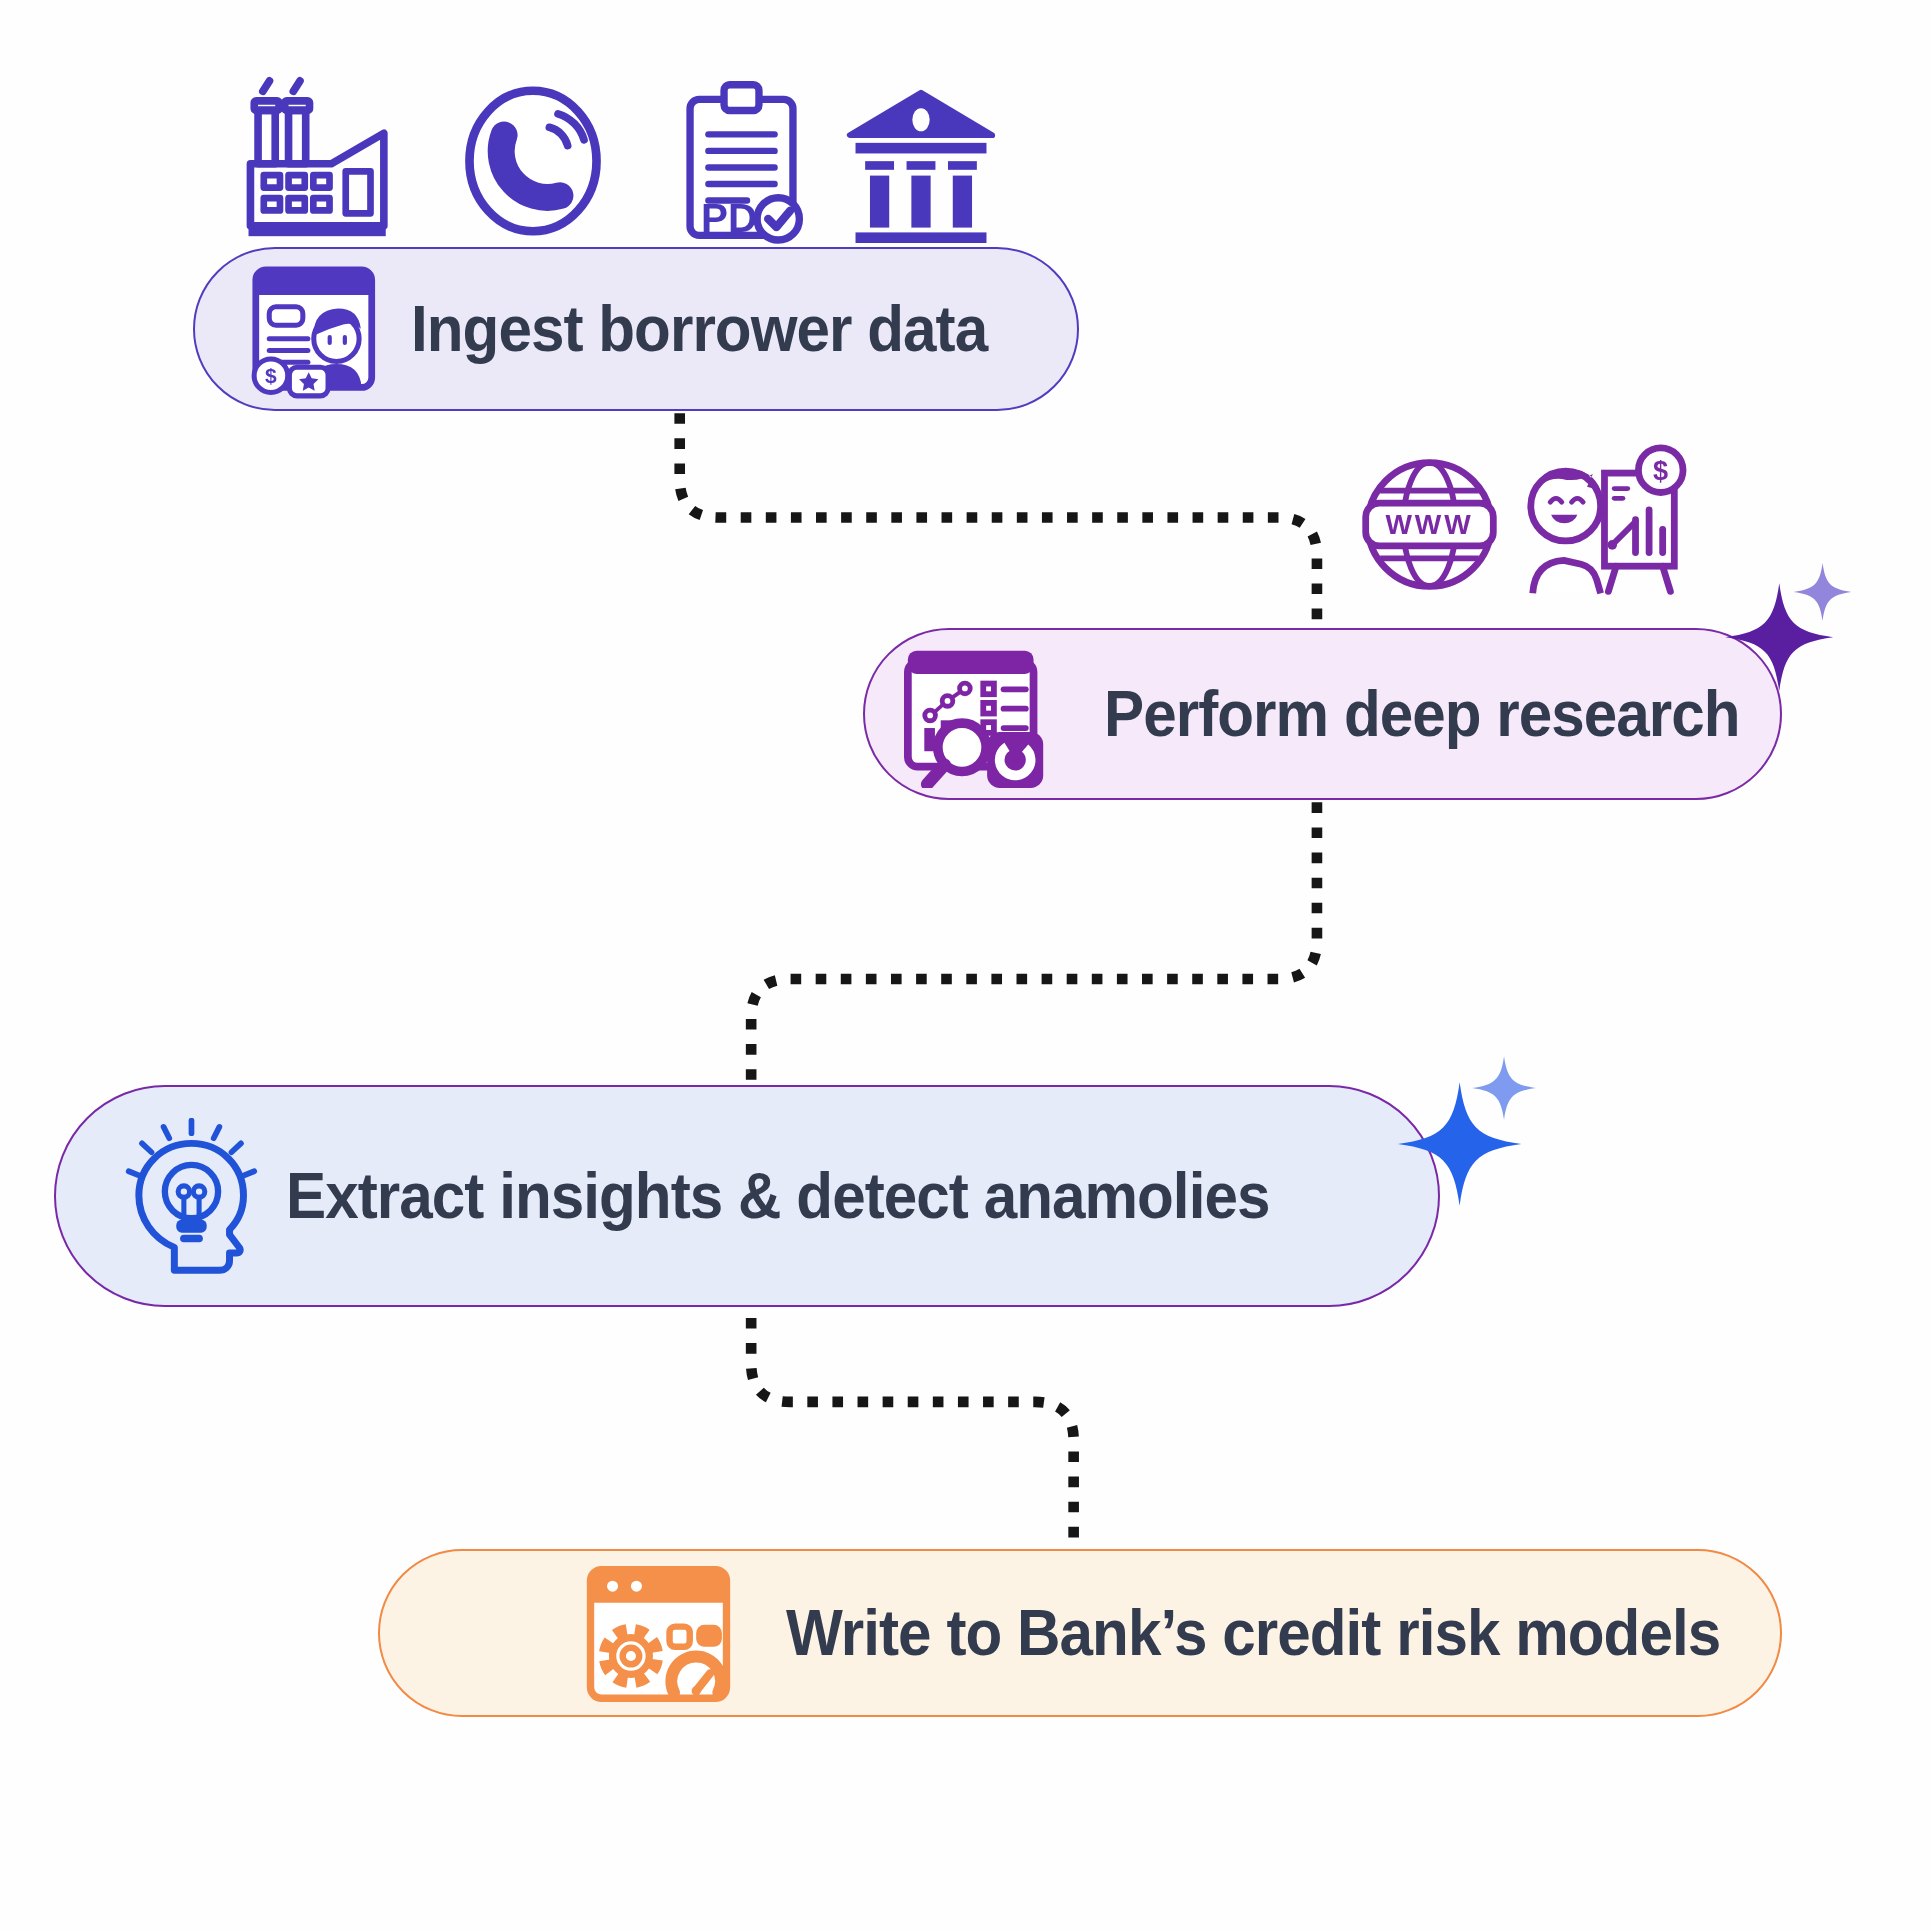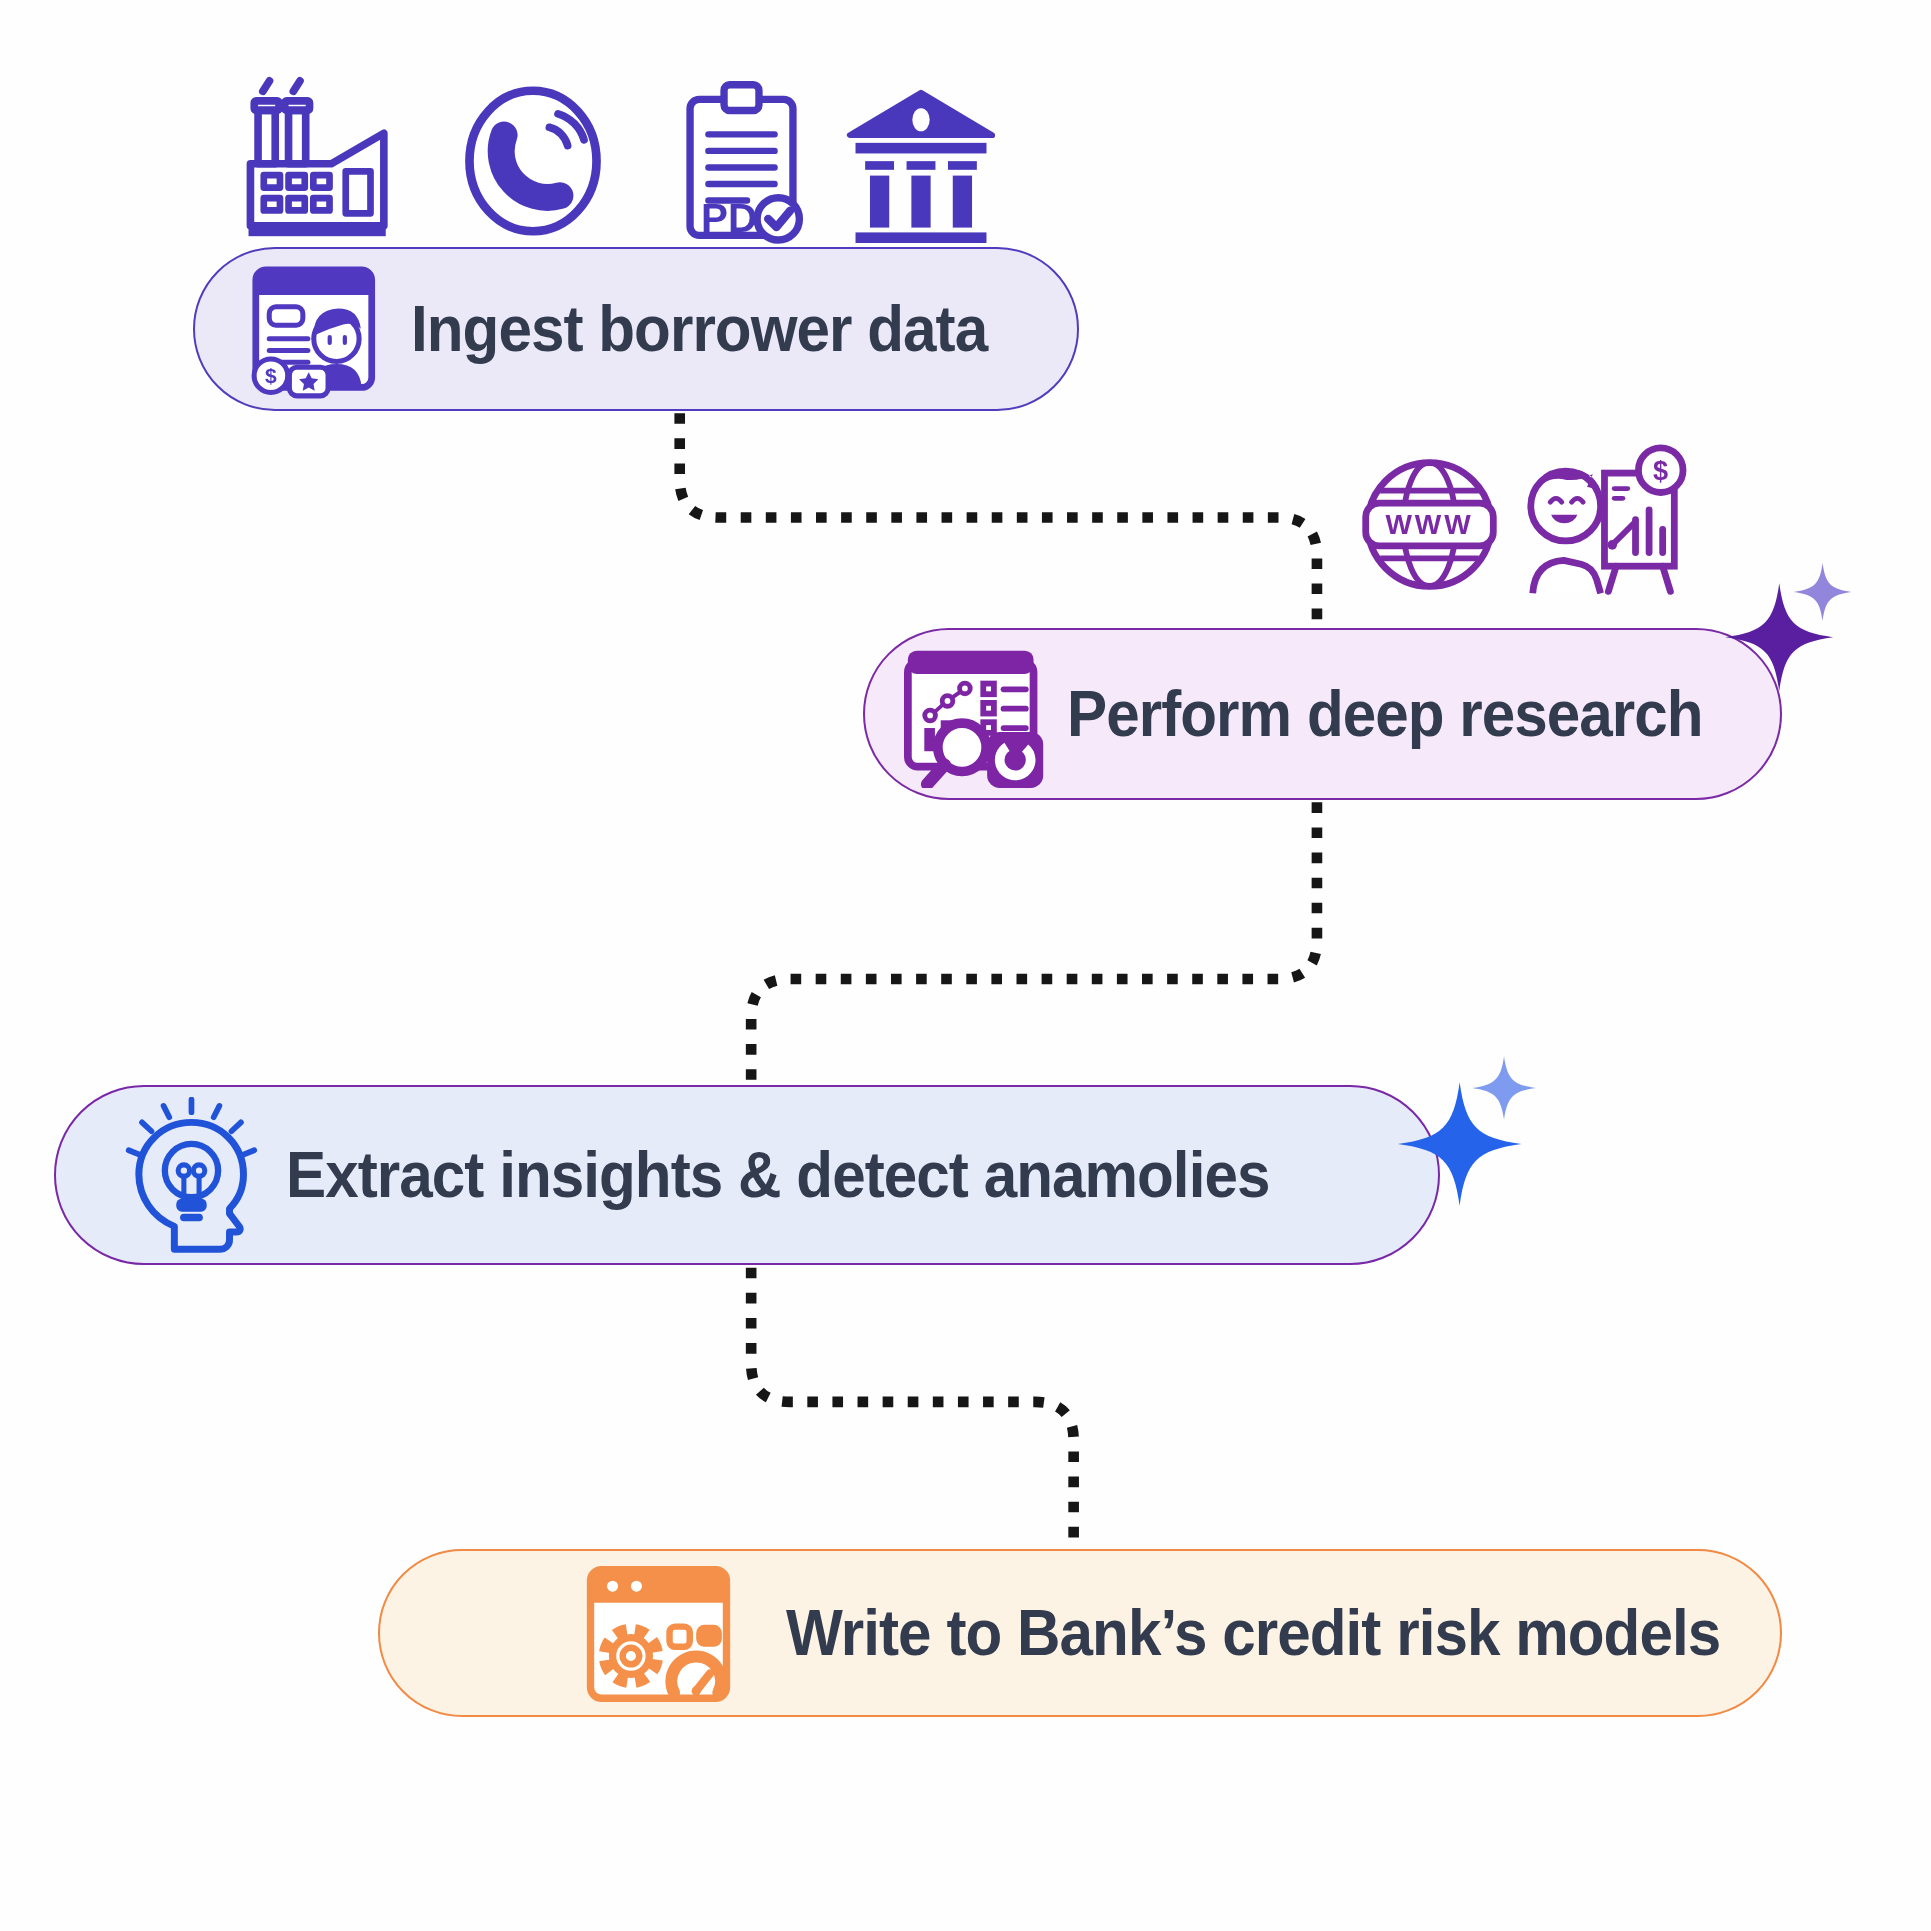--- a/index.html
+++ b/index.html
@@ -3,22 +3,22 @@
 <meta charset="utf-8">
 <style>
   html,body{margin:0;padding:0;}
   body{width:1931px;height:1931px;background:#fefefe;font-family:"Liberation Sans",sans-serif;}
   .stage{position:relative;width:1931px;height:1931px;overflow:hidden;background:#fefefe;border-radius:23px;}
   .abs{position:absolute;}
   .pill{position:absolute;display:flex;align-items:center;border-radius:965px;box-sizing:border-box;border:2.9px solid;}
   .pill-label{font-weight:bold;font-size:64px;color:#333b4e;letter-spacing:-1px;white-space:nowrap;
               transform:scaleX(.94);transform-origin:left center;}
   .pill1{left:193px;top:247px;width:886px;height:164px;background:#ebe9f8;border-color:#4f3cbe;padding-left:44px;gap:25px;}
-  .pill2{left:863px;top:628px;width:919px;height:172px;background:#f5e9fa;border-color:#7b2aa6;padding-left:39px;gap:18px;}
-  .pill3{left:54px;top:1085px;width:1386px;height:180px;background:#e6ebfa;border-color:#7928a8;padding-left:52px;gap:25px;}
+  .pill2{left:863px;top:628px;width:919px;height:172px;background:#f5e9fa;border-color:#7b2aa6;padding-left:39px;gap:29px;justify-content:space-between;}
+  .pill3{left:54px;top:1085px;width:1386px;height:222px;background:#e6ebfa;border-color:#7928a8;padding-left:52px;gap:25px;}
   .pill4{left:378px;top:1549px;width:1404px;height:168px;background:#fdf3e5;border-color:#f18a44;padding-left:62px;gap:54px;justify-content:flex-end;}
   svg{display:block;}
   .svg-label{font-family:"Liberation Sans",sans-serif;font-weight:bold;}
 </style>
 </head>
 <body>
 
 <div class="stage">
 
   <svg class="abs" style="left:0;top:0;" width="1931" height="1931" viewBox="0 0 2000 2000">

